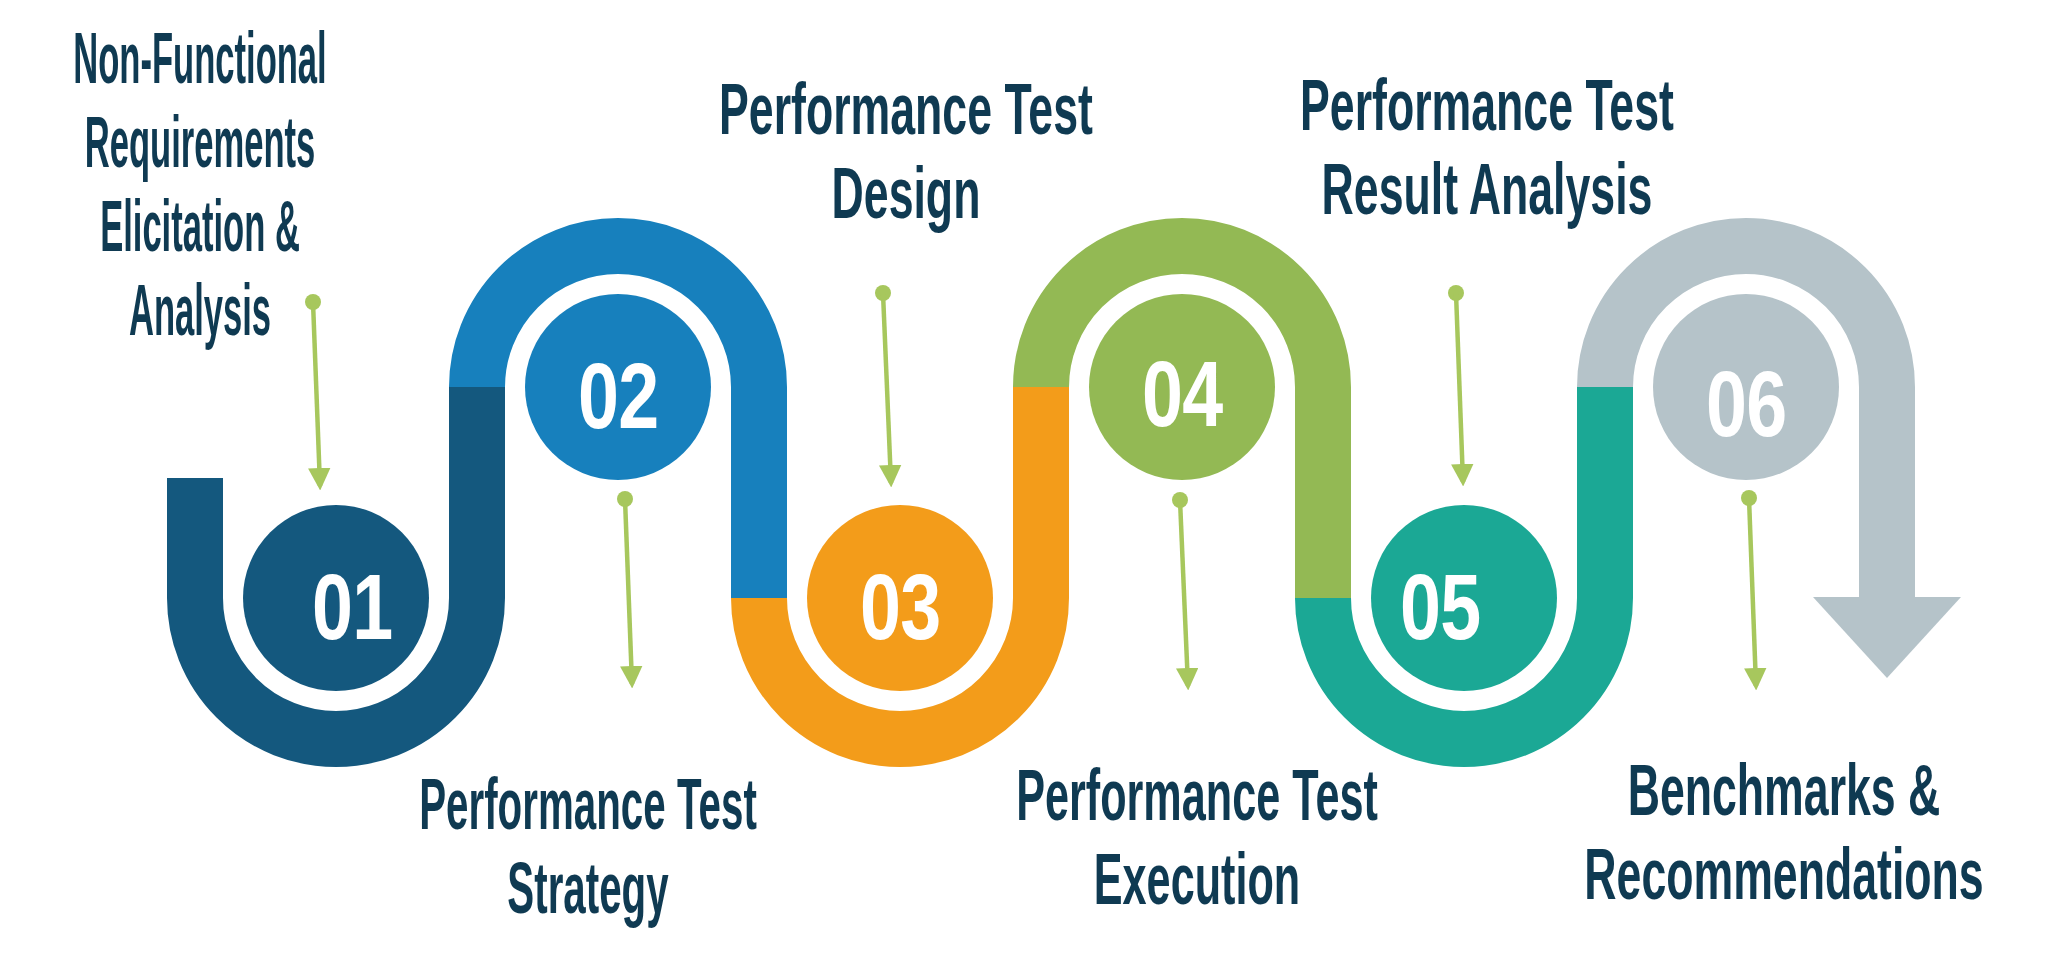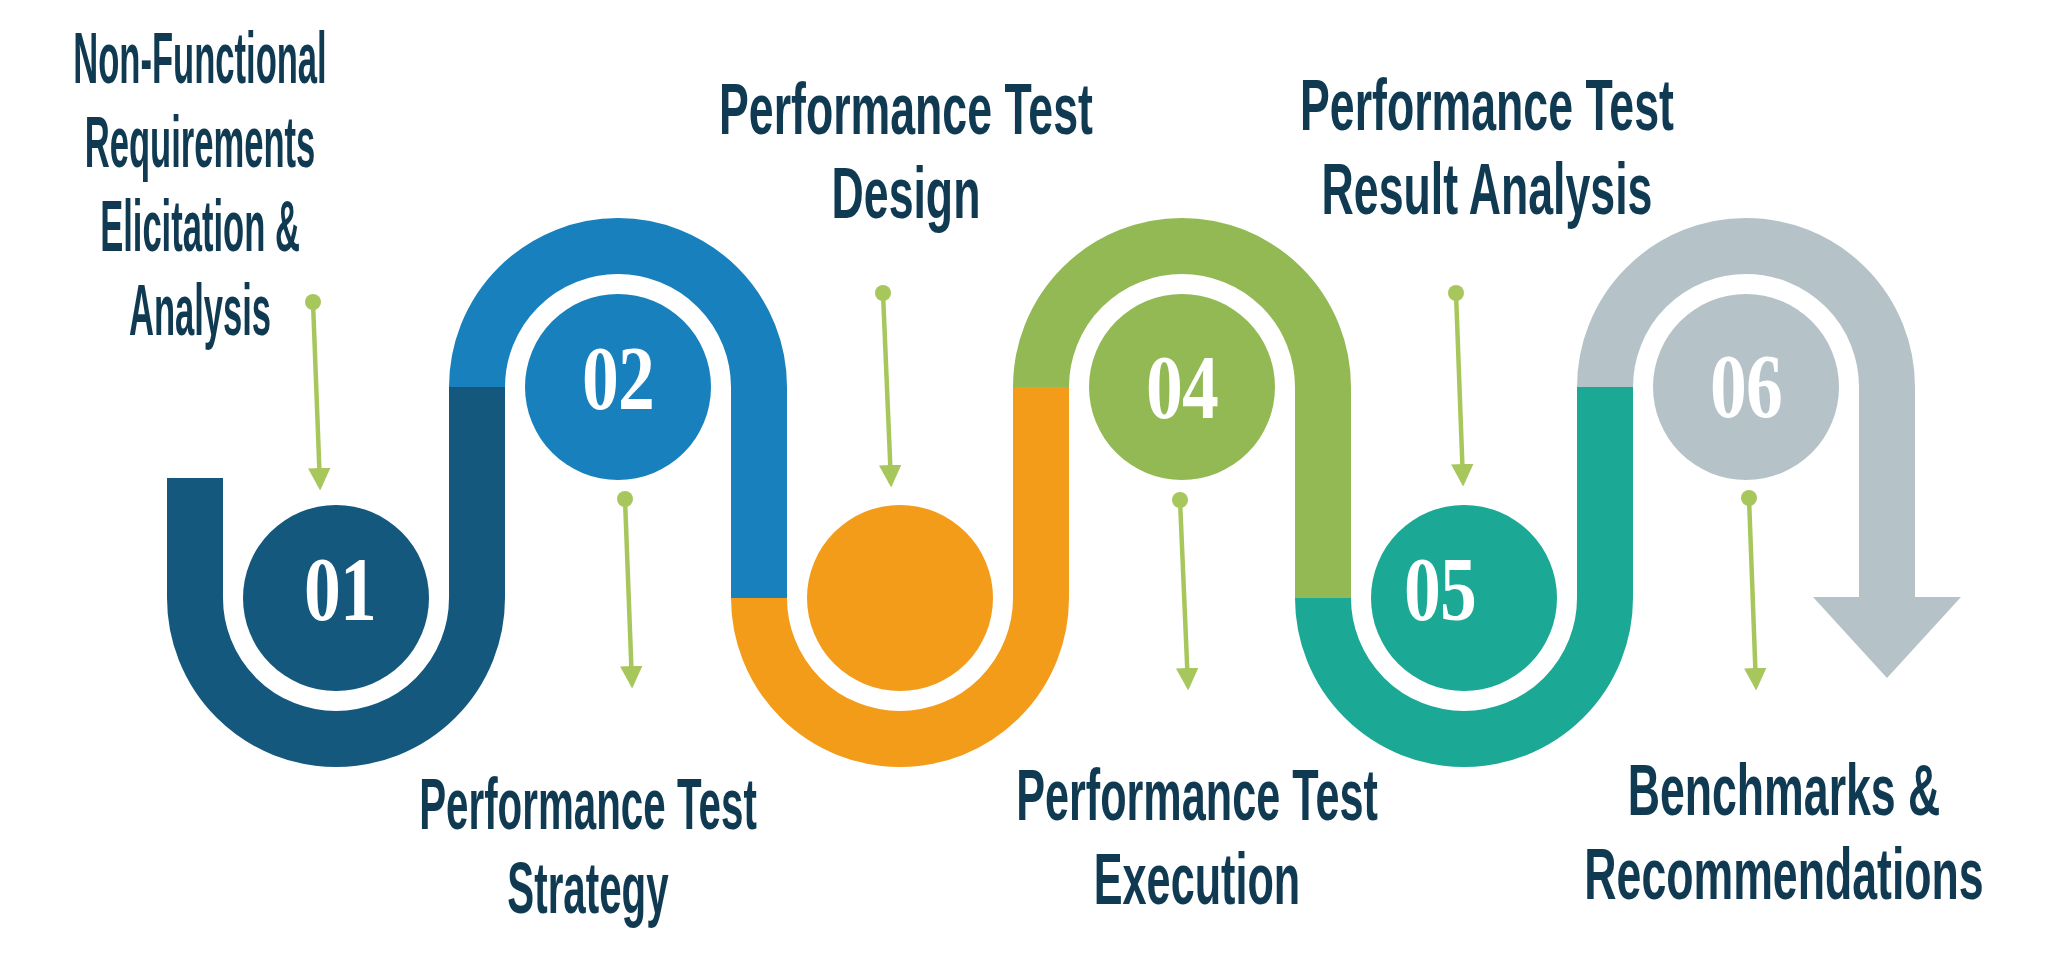--- a/index.html
+++ b/index.html
@@ -26,24 +26,23 @@
   }
   .pointer-line {
     stroke-width: 4.5;
     fill: none;
   }
   .step-number {
     position: absolute;
     width: 200px;
     height: 124px;
     display: flex;
-    align-items: flex-start;
+    align-items: flex-end;
     justify-content: center;
     pointer-events: none;
-    font-family: Liberation Serif, serif;
   }
   .step-number span {
     display: inline-block;
     font-size: 92px;
     font-weight: bold;
     letter-spacing: -0.01em;
     transform: scaleX(0.8);
     white-space: nowrap;
   }
   .step-label {
@@ -109,27 +108,30 @@
     <g>
       <circle cx="1456" cy="293" r="8" fill="#a7c75d"></circle>
       <line class="pointer-line" x1="1456" y1="293" x2="1463" y2="482" marker-end="url(#ah)" stroke="#a7c75d"></line>
     </g>
     <g>
       <circle cx="1749" cy="498" r="8" fill="#a7c75d"></circle>
       <line class="pointer-line" x1="1749" y1="498" x2="1756" y2="686" marker-end="url(#ah)" stroke="#a7c75d"></line>
     </g>
   </svg>
 
-  <div class="step-number" style="left:240px; top:536px;">
+  <div class="step-number" style="left:252px; top:536px;">
     <span style="color: rgb(255, 255, 255);">01</span>
   </div>
   <div class="step-number" style="left:518px; top:325px;">
     <span style="color: rgb(255, 255, 255);">02</span>
   </div>
-  <div class="step-number" style="left:1082px; top:334px;">
+  <div class="step-number" style="left:800px; top:536px;">
+    <span style="color: rgb(255, 255, 255);">03</span>
+  </div>
+  <div class="step-number" style="left:1082px; top:323px;">
     <span style="color: rgb(255, 255, 255);">04</span>
   </div>
   <div class="step-number" style="left:1340px; top:536px;">
     <span style="color: rgb(255, 255, 255);">05</span>
   </div>
   <div class="step-number" style="left:1646px; top:333px;">
     <span style="color: rgb(255, 255, 255);">06</span>
   </div>
 
   <div class="step-label sx48" style="left: -150px; top: 16px; color: rgb(15, 58, 82);">Non-Functional

